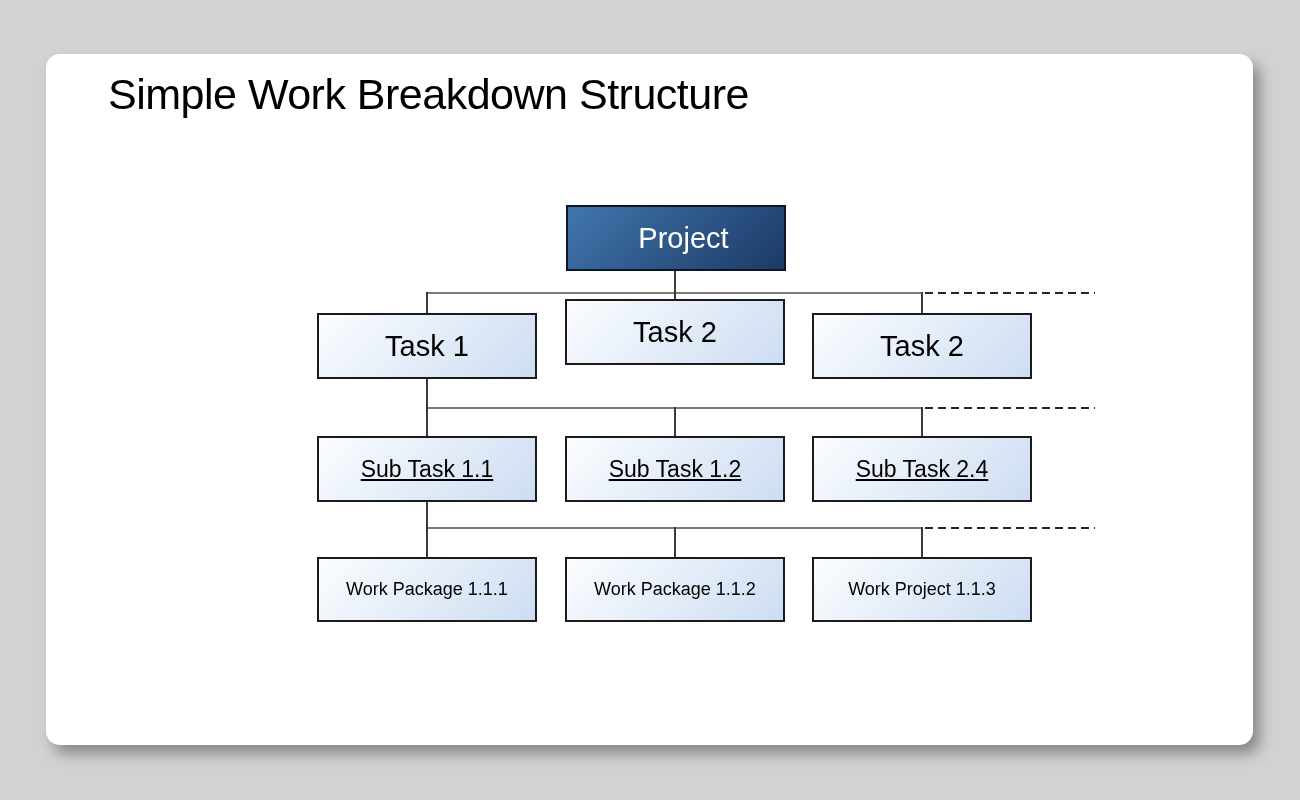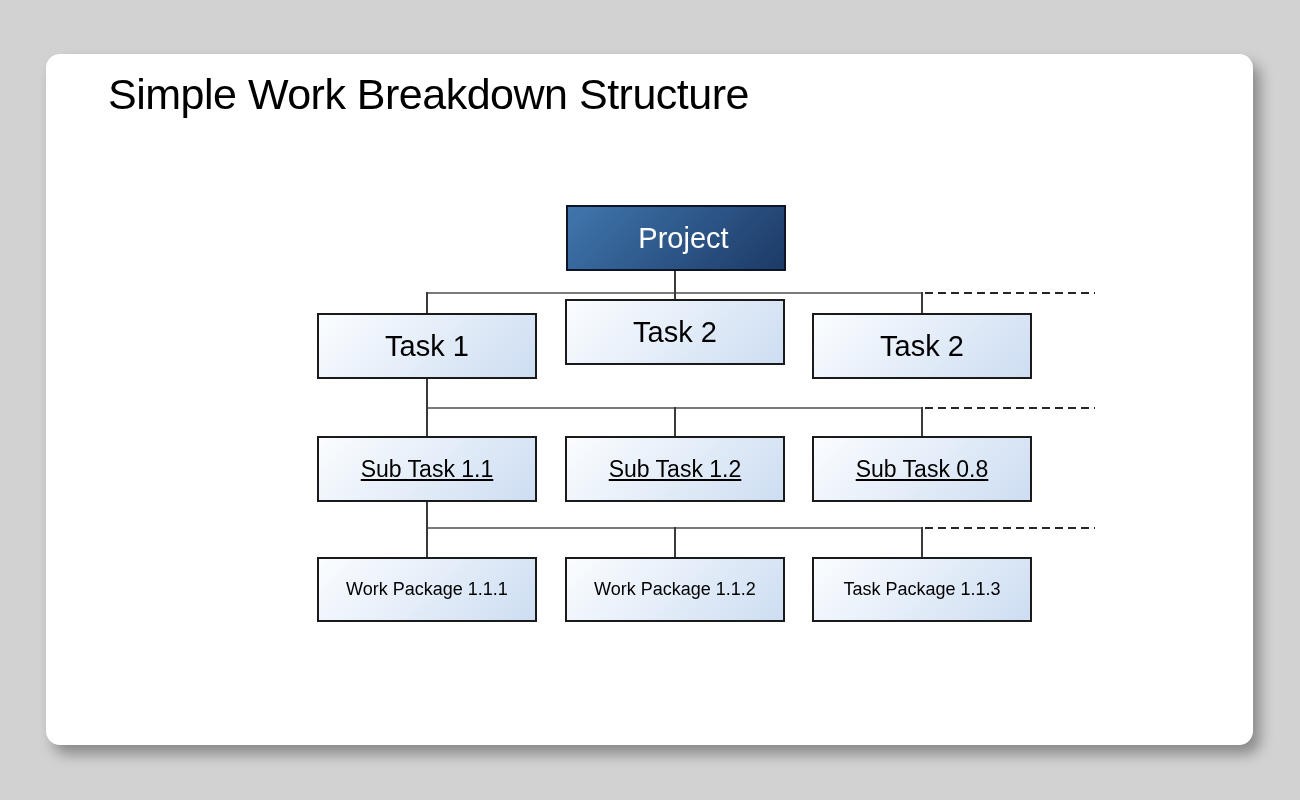--- a/index.html
+++ b/index.html
@@ -126,21 +126,21 @@
       <div class="conn dash" style="left:879px; top:473px; width:170px"></div>
 
       <div class="node root" style="left:520px; top:151px">Project</div>
 
       <div class="node branch" style="left:271px; top:259px">Task 1</div>
       <div class="node branch" style="left:519px; top:245px">Task 2</div>
       <div class="node branch" style="left:766px; top:259px">Task 2</div>
 
       <div class="node sub" style="left:271px; top:382px">Sub Task 1.1</div>
       <div class="node sub" style="left:519px; top:382px">Sub Task 1.2</div>
-      <div class="node sub" style="left:766px; top:382px">Sub Task 0.8</div>
+      <div class="node sub" style="left:766px; top:382px">Sub Task 2.4</div>
 
       <div class="node leaf" style="left:271px; top:503px">Work Package 1.1.1</div>
       <div class="node leaf" style="left:519px; top:503px">Work Package 1.1.2</div>
-      <div class="node leaf" style="left:766px; top:503px">Task Package 1.1.3</div>
+      <div class="node leaf" style="left:766px; top:503px">Work Project 1.1.3</div>
 
     </div>
   </div>
 </div>
 
 </body></html>

